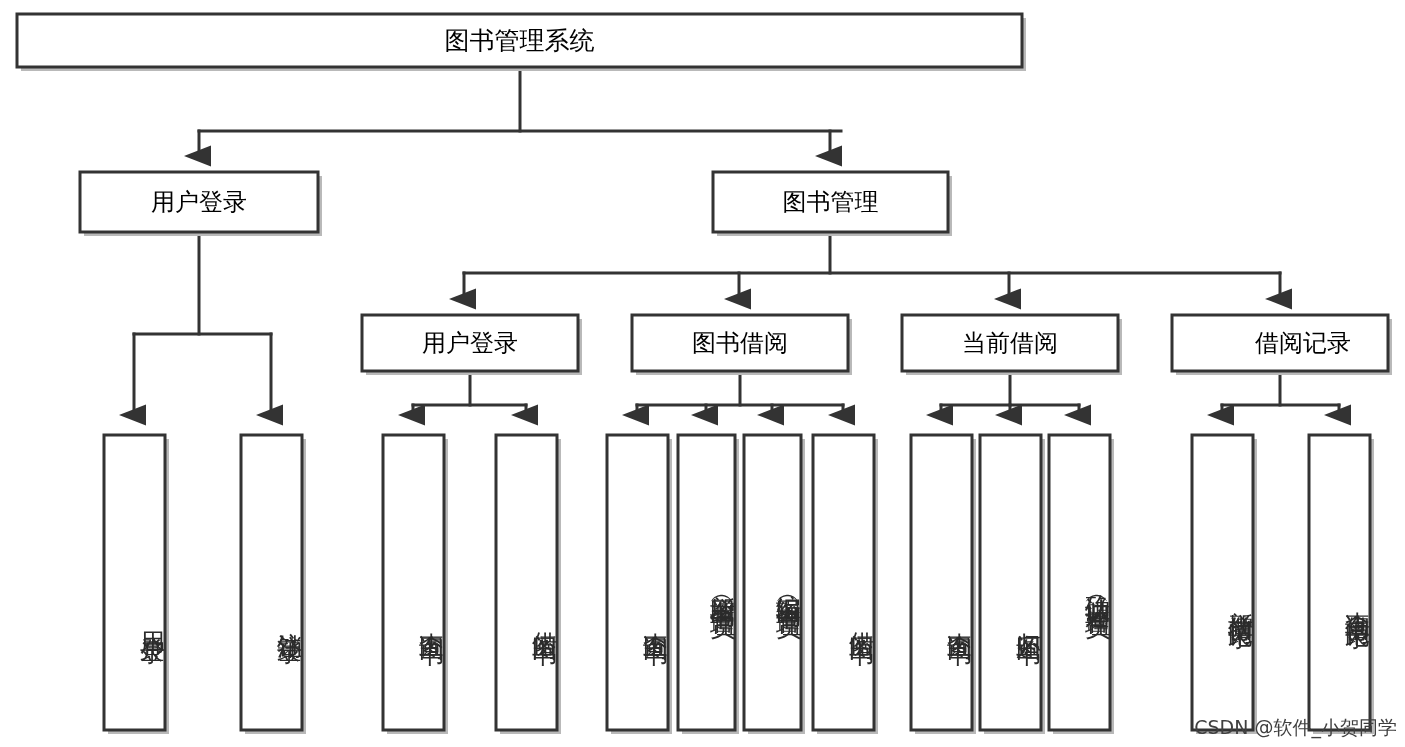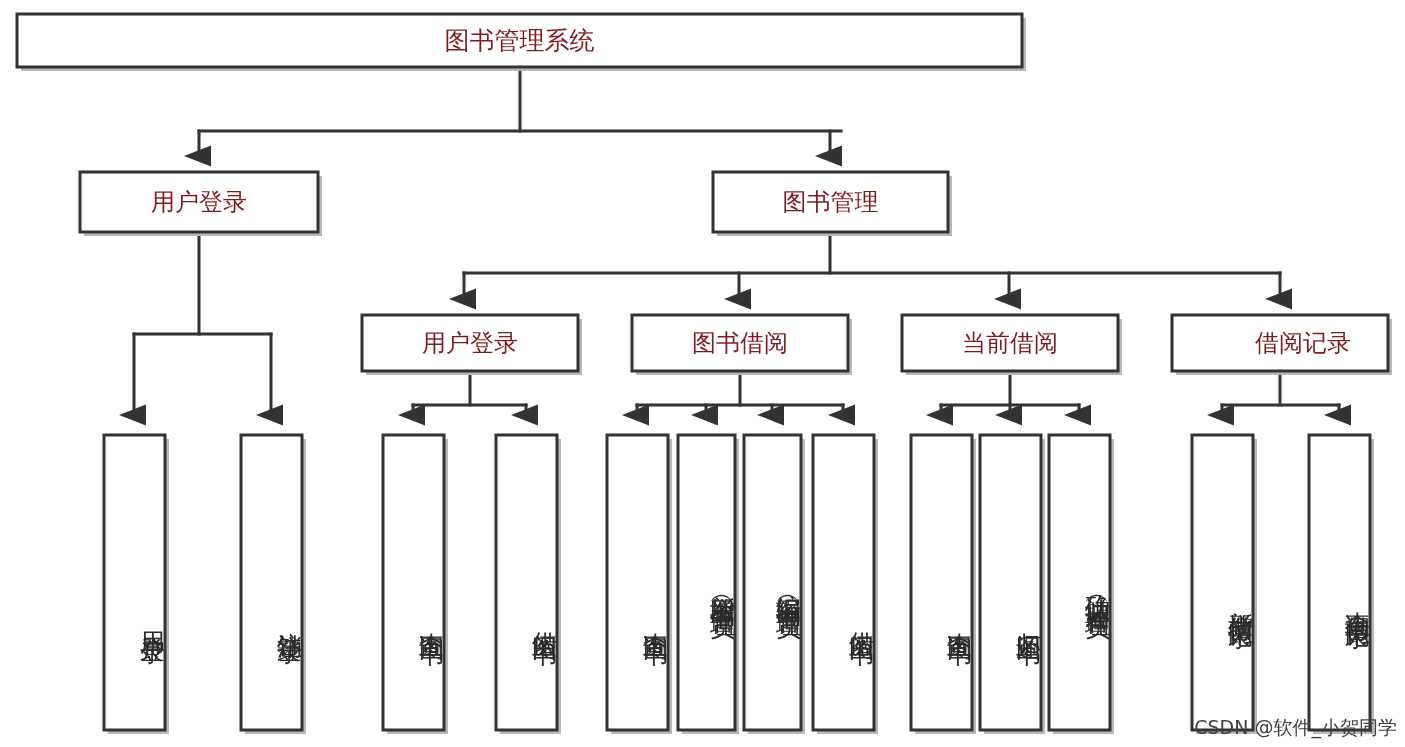--- a/index.html
+++ b/index.html
@@ -26,21 +26,21 @@
     display:flex;
     align-items:flex-start;
     justify-content:center;
     white-space:nowrap;
     pointer-events:none;
   }
   .htext{
     position:absolute;
     display:flex;align-items:center;justify-content:center;
     font-family:"DejaVu Sans","Liberation Sans",sans-serif;
-    color:#7f1d1d;
+    color:#000000;
     white-space:nowrap;
   }
   #watermark{
     position:absolute;
     right:8px;bottom:6px;
     font-family:"DejaVu Sans","Liberation Sans",sans-serif;
     font-size:19px;
     color:#404040;
     white-space:nowrap;
   }

